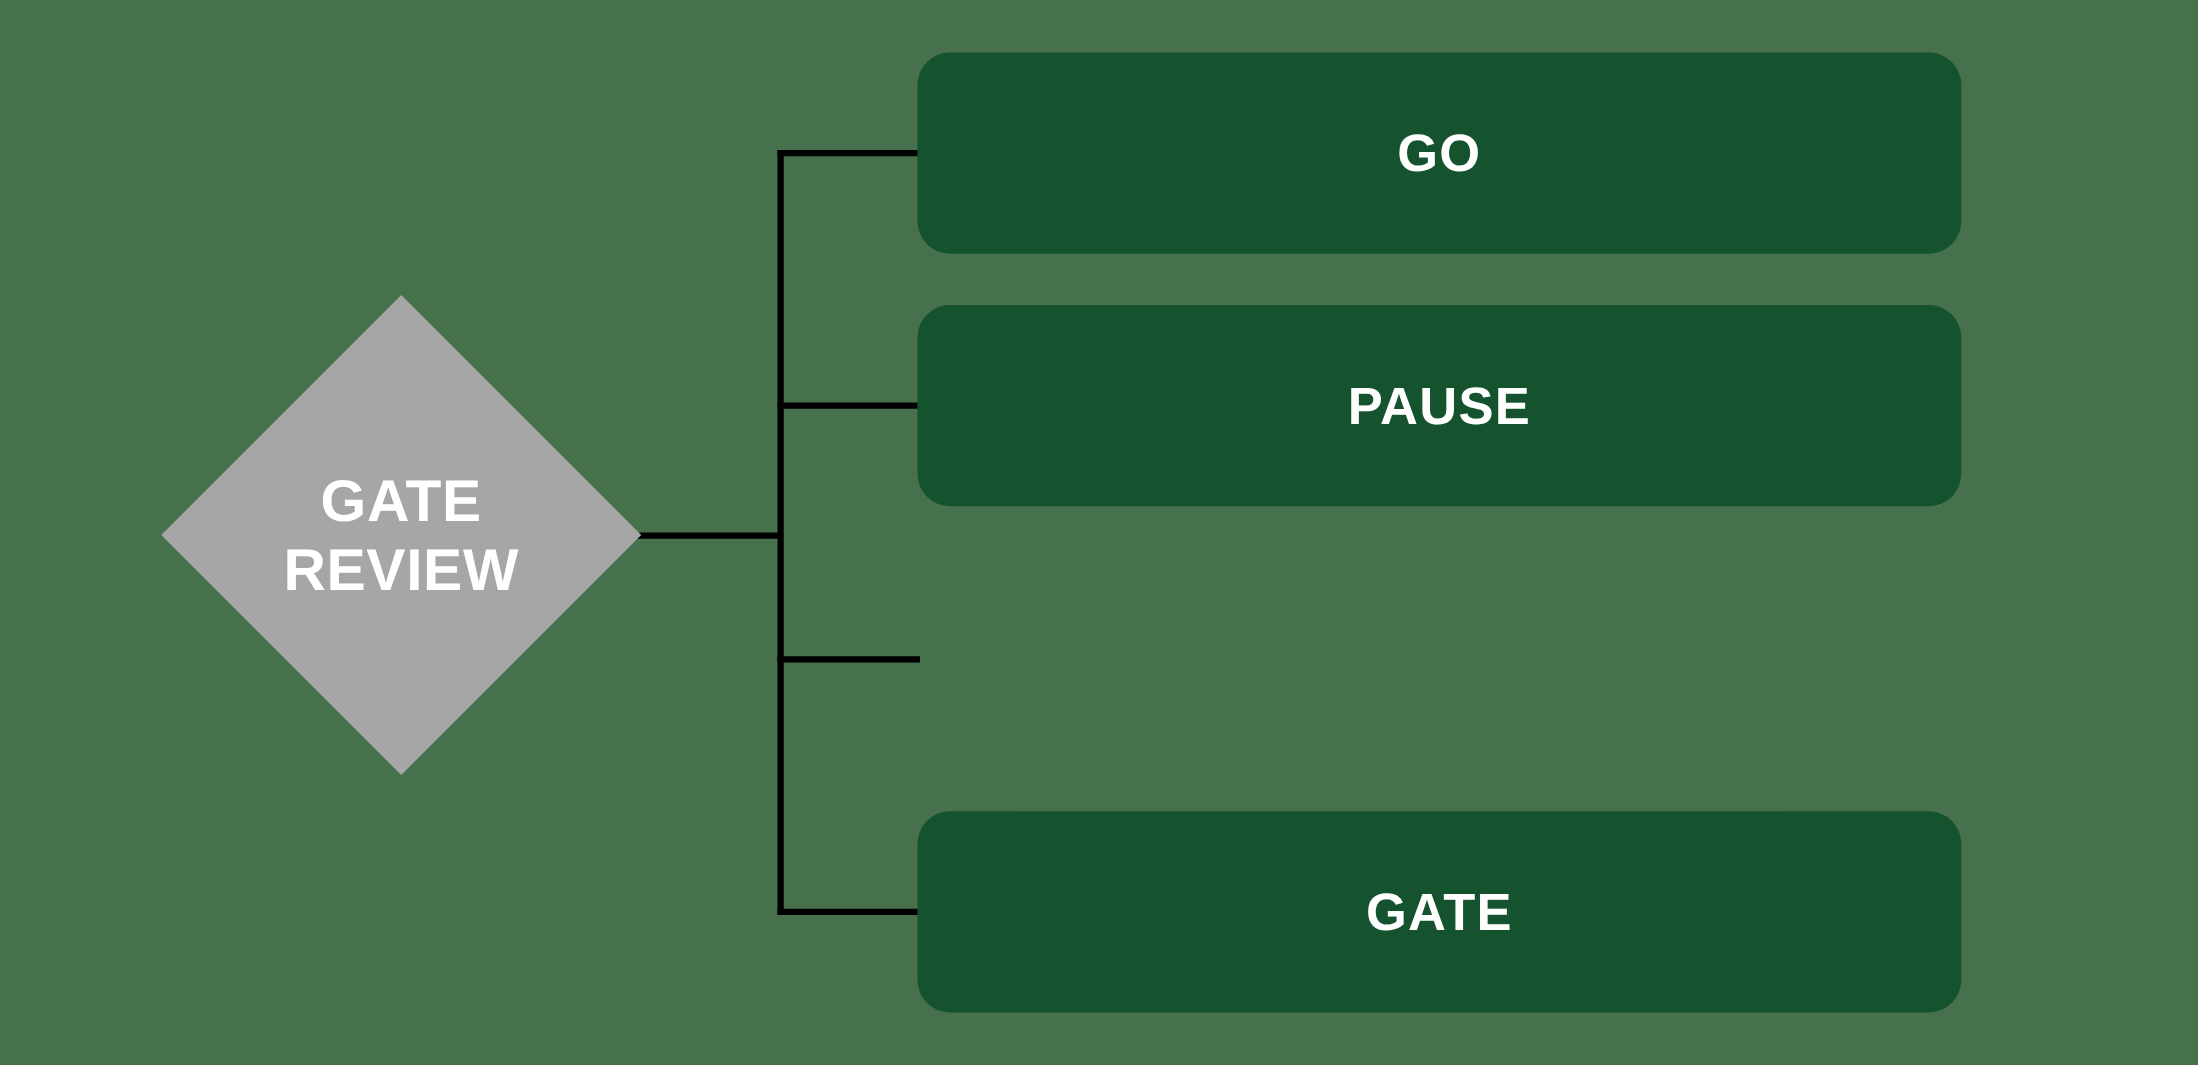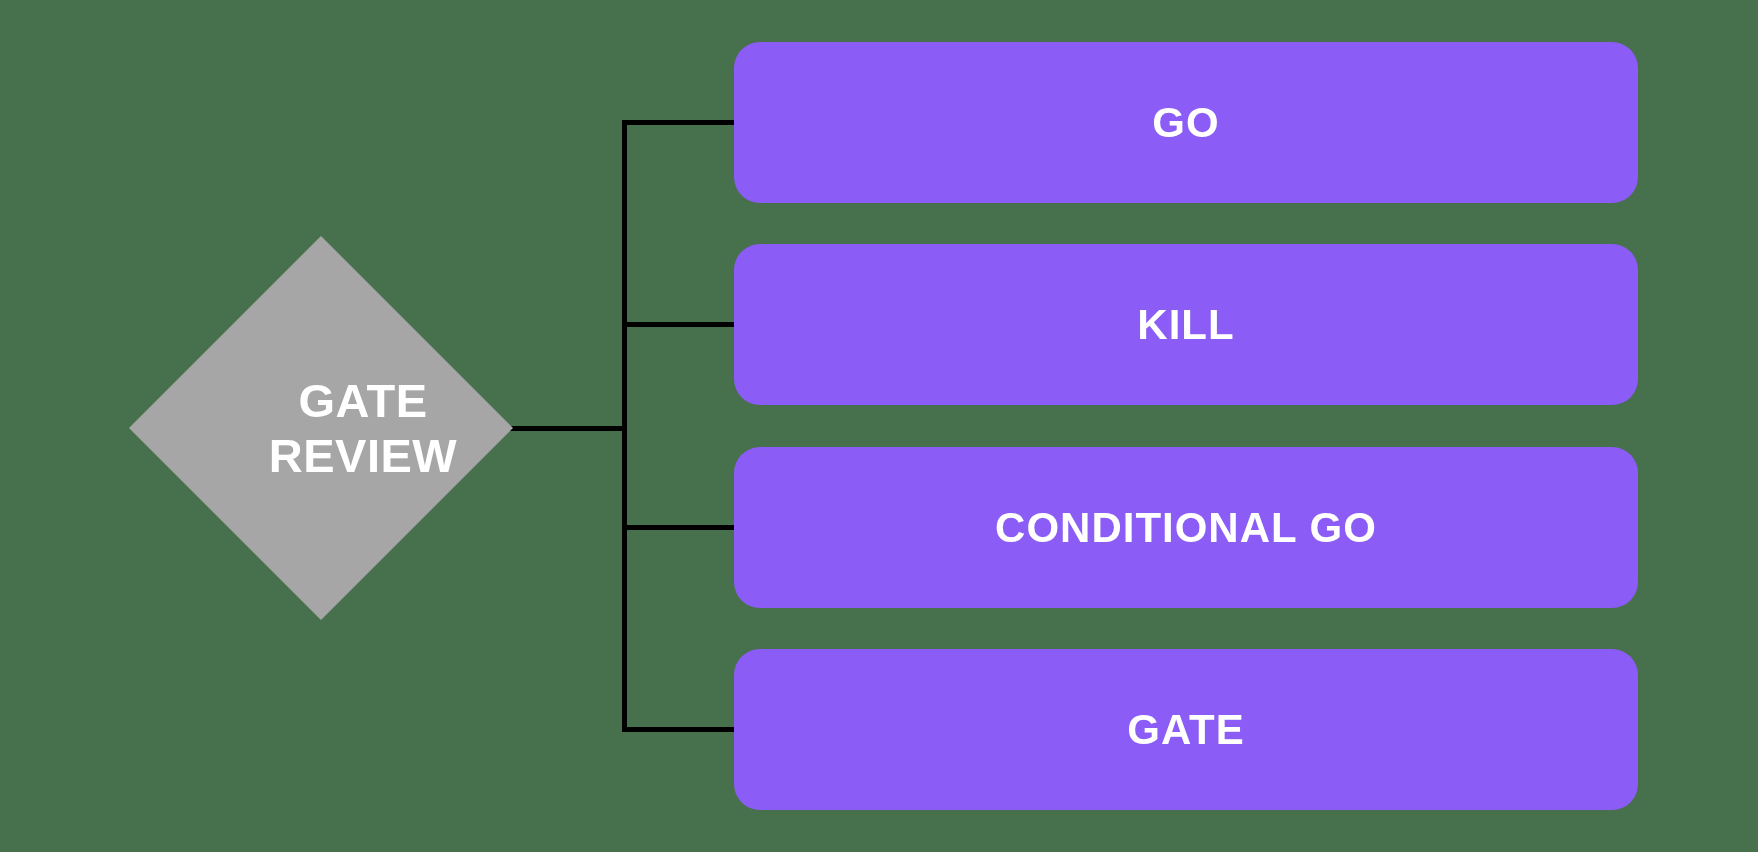--- a/index.html
+++ b/index.html
@@ -11,36 +11,36 @@
   .canvas{position:relative;width:1758px;height:852px;}
 
   
   .line{position:absolute;background:#000000;}
   .line.h{height:5px;}
   .line.v{width:5px;}
 
   
   .diamond-wrap{
     position:absolute;left:129px;top:236px;width:384px;height:384px;
-    display:flex;align-items:center;justify-content:flex-end;
+    display:flex;align-items:center;justify-content:center;
   }
   .diamond-shape{
     position:absolute;inset:0;background:#A6A6A6;
     clip-path:polygon(50% 0, 100% 50%, 50% 100%, 0 50%);
   }
   .diamond-label{
     position:relative;width:300px;text-align:center;
     color:#FFFFFF;font-weight:bold;font-size:47px;line-height:1.18;
     letter-spacing:0.5px;
   }
 
   
   .node{
-    position:absolute;left:734px;width:904px;height:161px;
-    background:#8b5cf6;border-radius:26px;
+    position:absolute;left:734px;width:835px;height:161px;
+    background:#14532d;border-radius:26px;
     display:flex;align-items:center;justify-content:center;
   }
   .node span{
     color:#FFFFFF;font-weight:bold;font-size:42px;letter-spacing:1px;
     text-align:center;
   }
   .b1{top:42px}
   .b2{top:244px}
   .b3{top:447px}
   .b4{top:649px}
@@ -59,22 +59,19 @@
 
   <div class="diamond-wrap">
     <div class="diamond-shape"></div>
     <div class="diamond-label">GATE REVIEW</div>
   </div>
 
   <div class="node b1">
     <span>GO</span>
   </div>
   <div class="node b2">
-    <span>KILL</span>
-  </div>
-  <div class="node b3">
-    <span>CONDITIONAL GO</span>
+    <span>PAUSE</span>
   </div>
   <div class="node b4">
     <span>GATE</span>
   </div>
 
 </div>
 
 </body></html>

